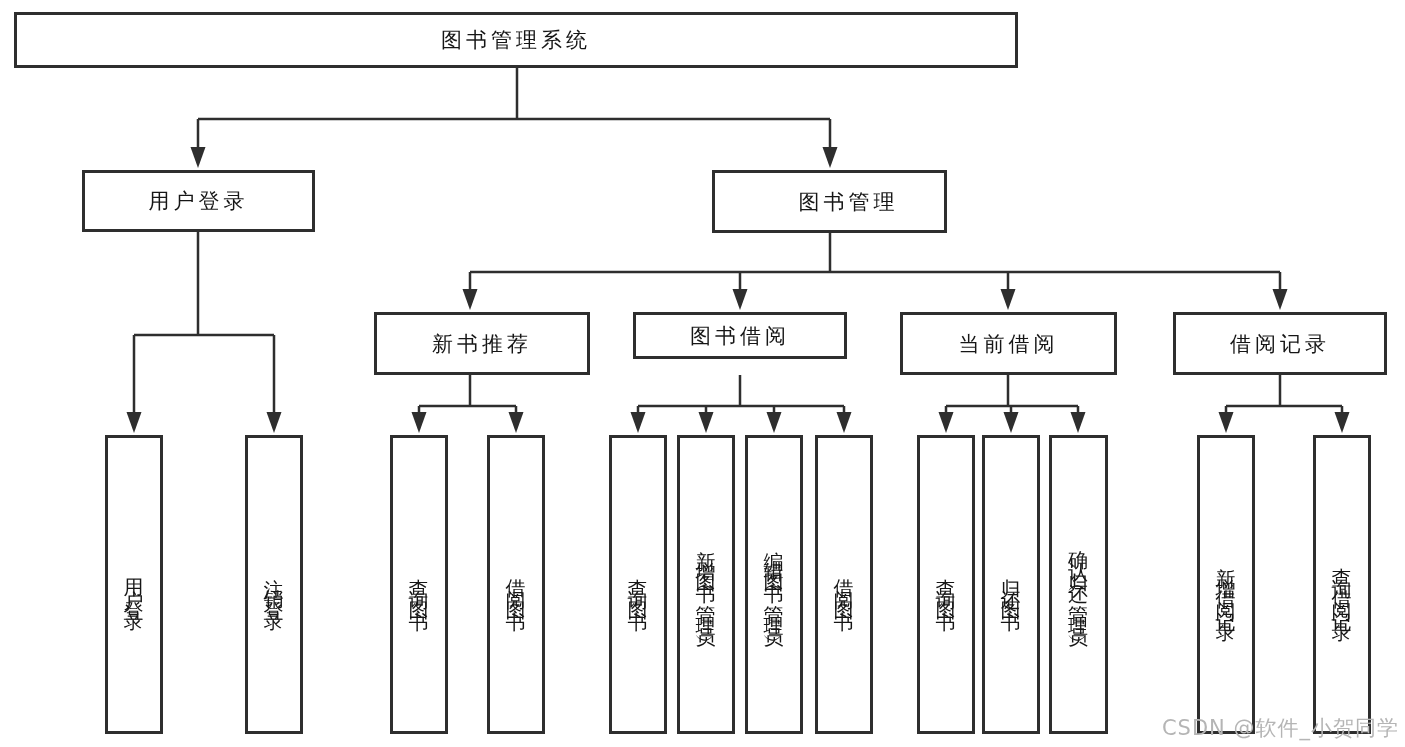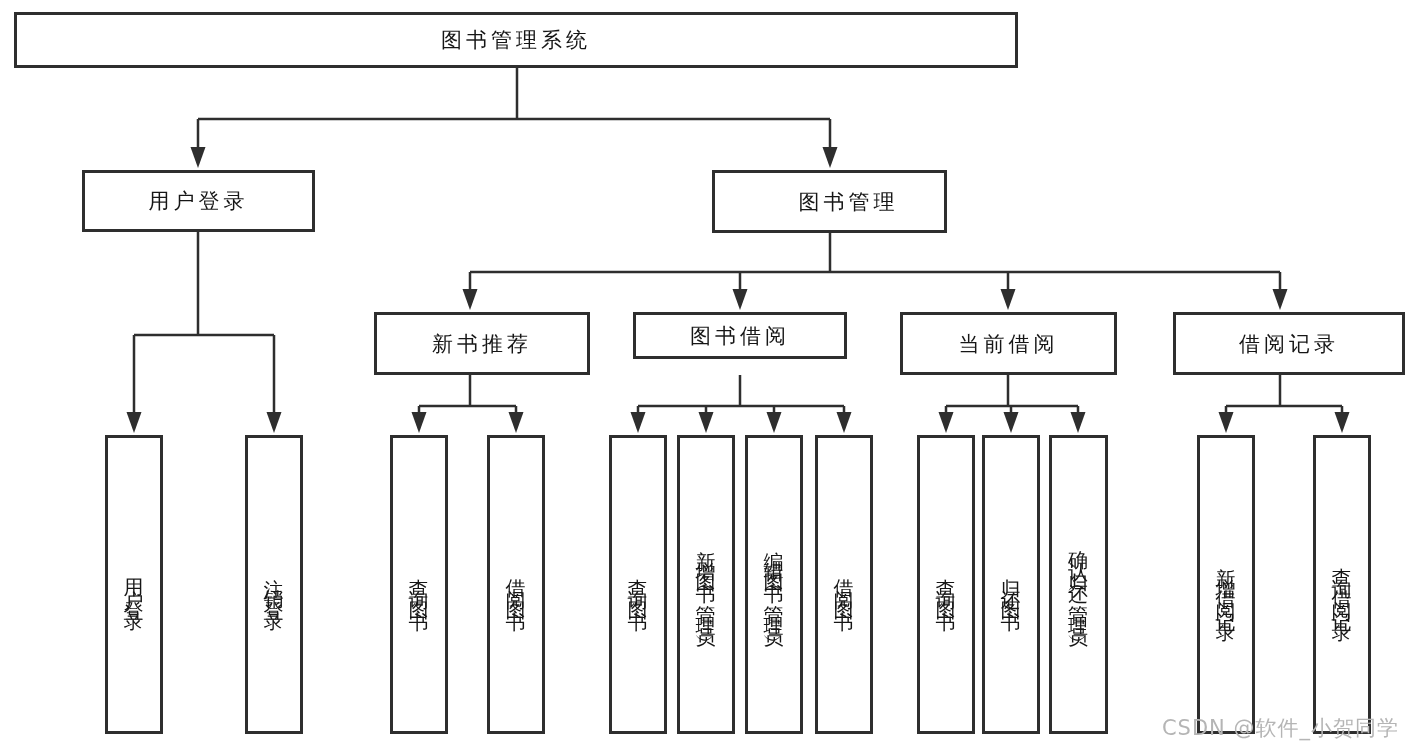--- a/index.html
+++ b/index.html
@@ -40,21 +40,21 @@
     white-space:normal;
     line-height:1;
   }
   
   #n-root {left:14px;  top:12px;  width:1004px;height:56px;}
   #n-l2-0 {left:82px;  top:170px; width:233px; height:62px;}
   #n-l2-1 {left:712px; top:170px; width:235px; height:63px;padding-left:38px;}
   #n-l3-0 {left:374px; top:312px; width:216px; height:63px;}
   #n-l3-1 {left:633px; top:312px; width:214px; height:47px;}
   #n-l3-2 {left:900px; top:312px; width:217px; height:63px;}
-  #n-l3-3 {left:1173px;top:312px; width:232px; height:63px;}
+  #n-l3-3 {left:1173px;top:312px; width:214px; height:63px;}
   .leaf{top:435px;width:58px;height:299px;}
   #n-g1-0{left:105px;} #n-g1-1{left:245px;}
   #n-g2-0{left:390px;} #n-g2-1{left:487px;}
   #n-g3-0{left:609px;} #n-g3-1{left:677px;} #n-g3-2{left:745px;} #n-g3-3{left:815px;}
   #n-g4-0{left:917px;} #n-g4-1{left:982px;} #n-g4-2{left:1049px;width:59px;}
   #n-g5-0{left:1197px;} #n-g5-1{left:1313px;}
   .watermark{
     position:absolute;right:6px;bottom:5px;
     font-size:21px;color:var(--wm-color);
     letter-spacing:1px;

